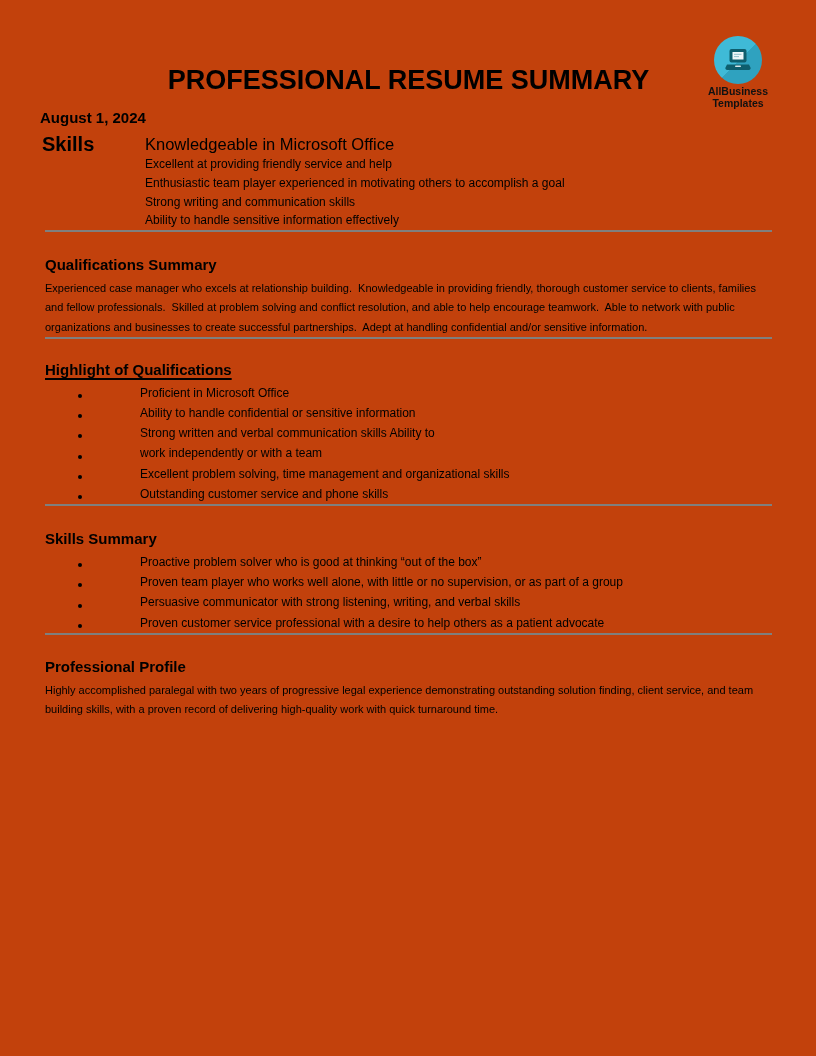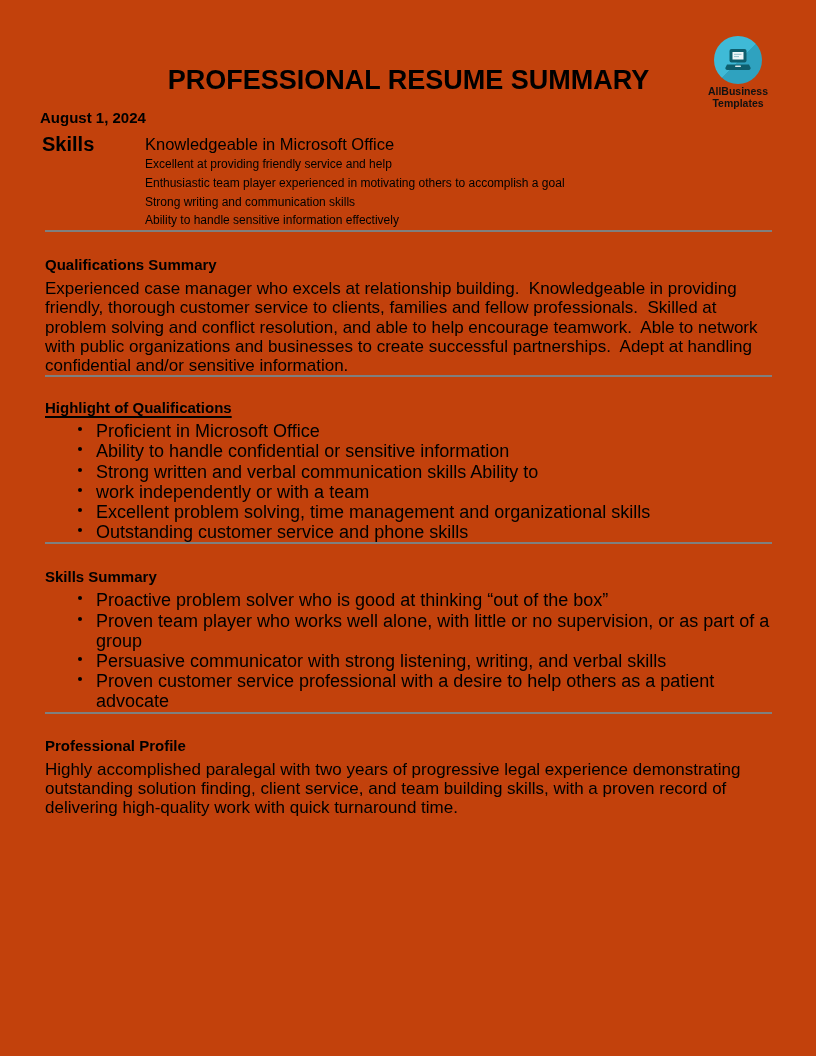--- a/index.html
+++ b/index.html
@@ -91,35 +91,36 @@
     line-height: 20px;
     font-weight: bold;
   }
   .h-qualifications { margin-top: 23px; }
   .h-highlight { margin-top: 21px; text-decoration: underline; text-decoration-thickness: 1.5px; text-underline-offset: 3px; }
   .h-skills-summary { margin-top: 23px; }
   .h-profile { margin-top: 22px; }
 
   p.body-text {
     margin: 4px 0 0 0;
-    font-size: 17px;
+    font-size: 11px;
     line-height: 19.2px;
     white-space: pre-wrap;
   }
 
   ul.bullets {
     list-style: none;
     margin: 3px 0 0 0;
     padding: 0 0 0 33px;
   }
   ul.bullets li {
     display: flex;
-    align-items: flex-start;
-    font-size: 18px;
+    align-items: center;
+    font-size: 12px;
     line-height: 20.2px;
+    gap: 44px;
   }
   .dot {
     flex: 0 0 4px;
     width: 4px;
     height: 4px;
     margin: 6px 14px 0 0;
     border-radius: 50%;
     background: #000000;
   }
 </style>

